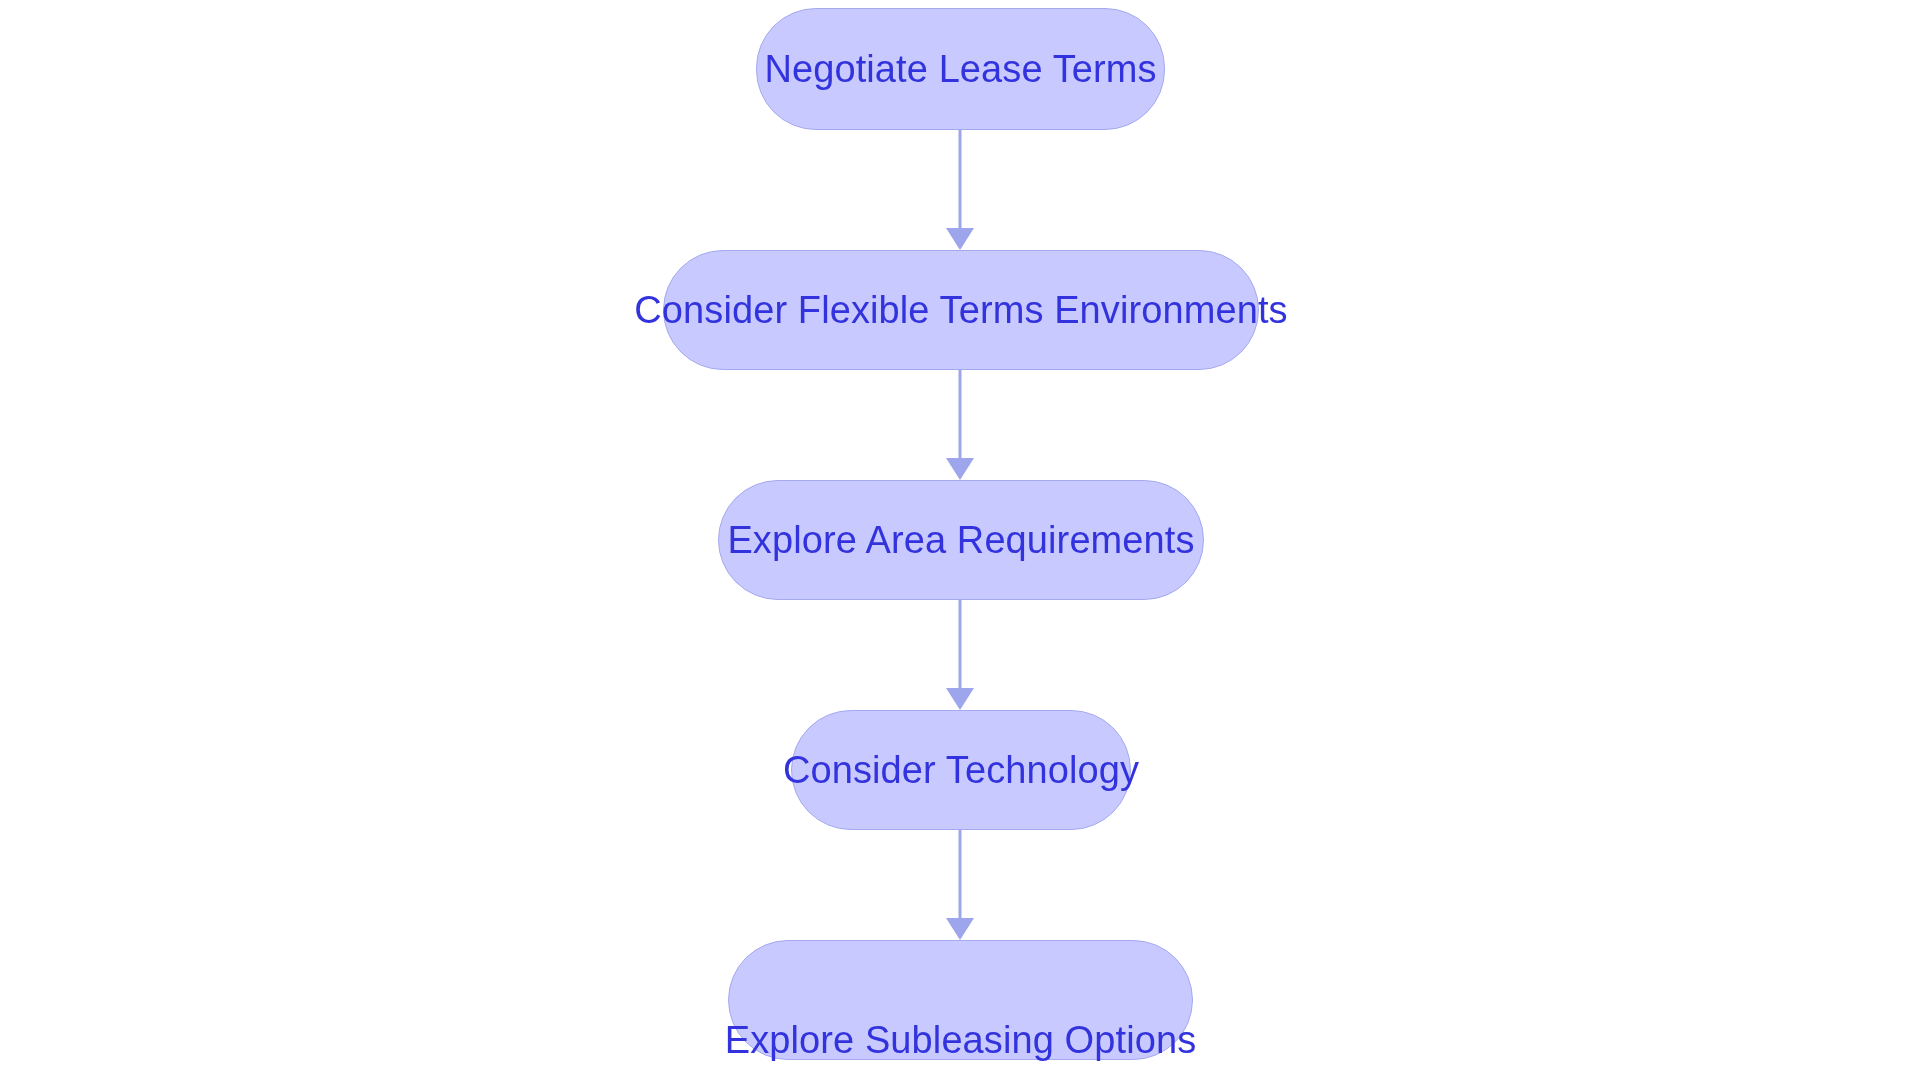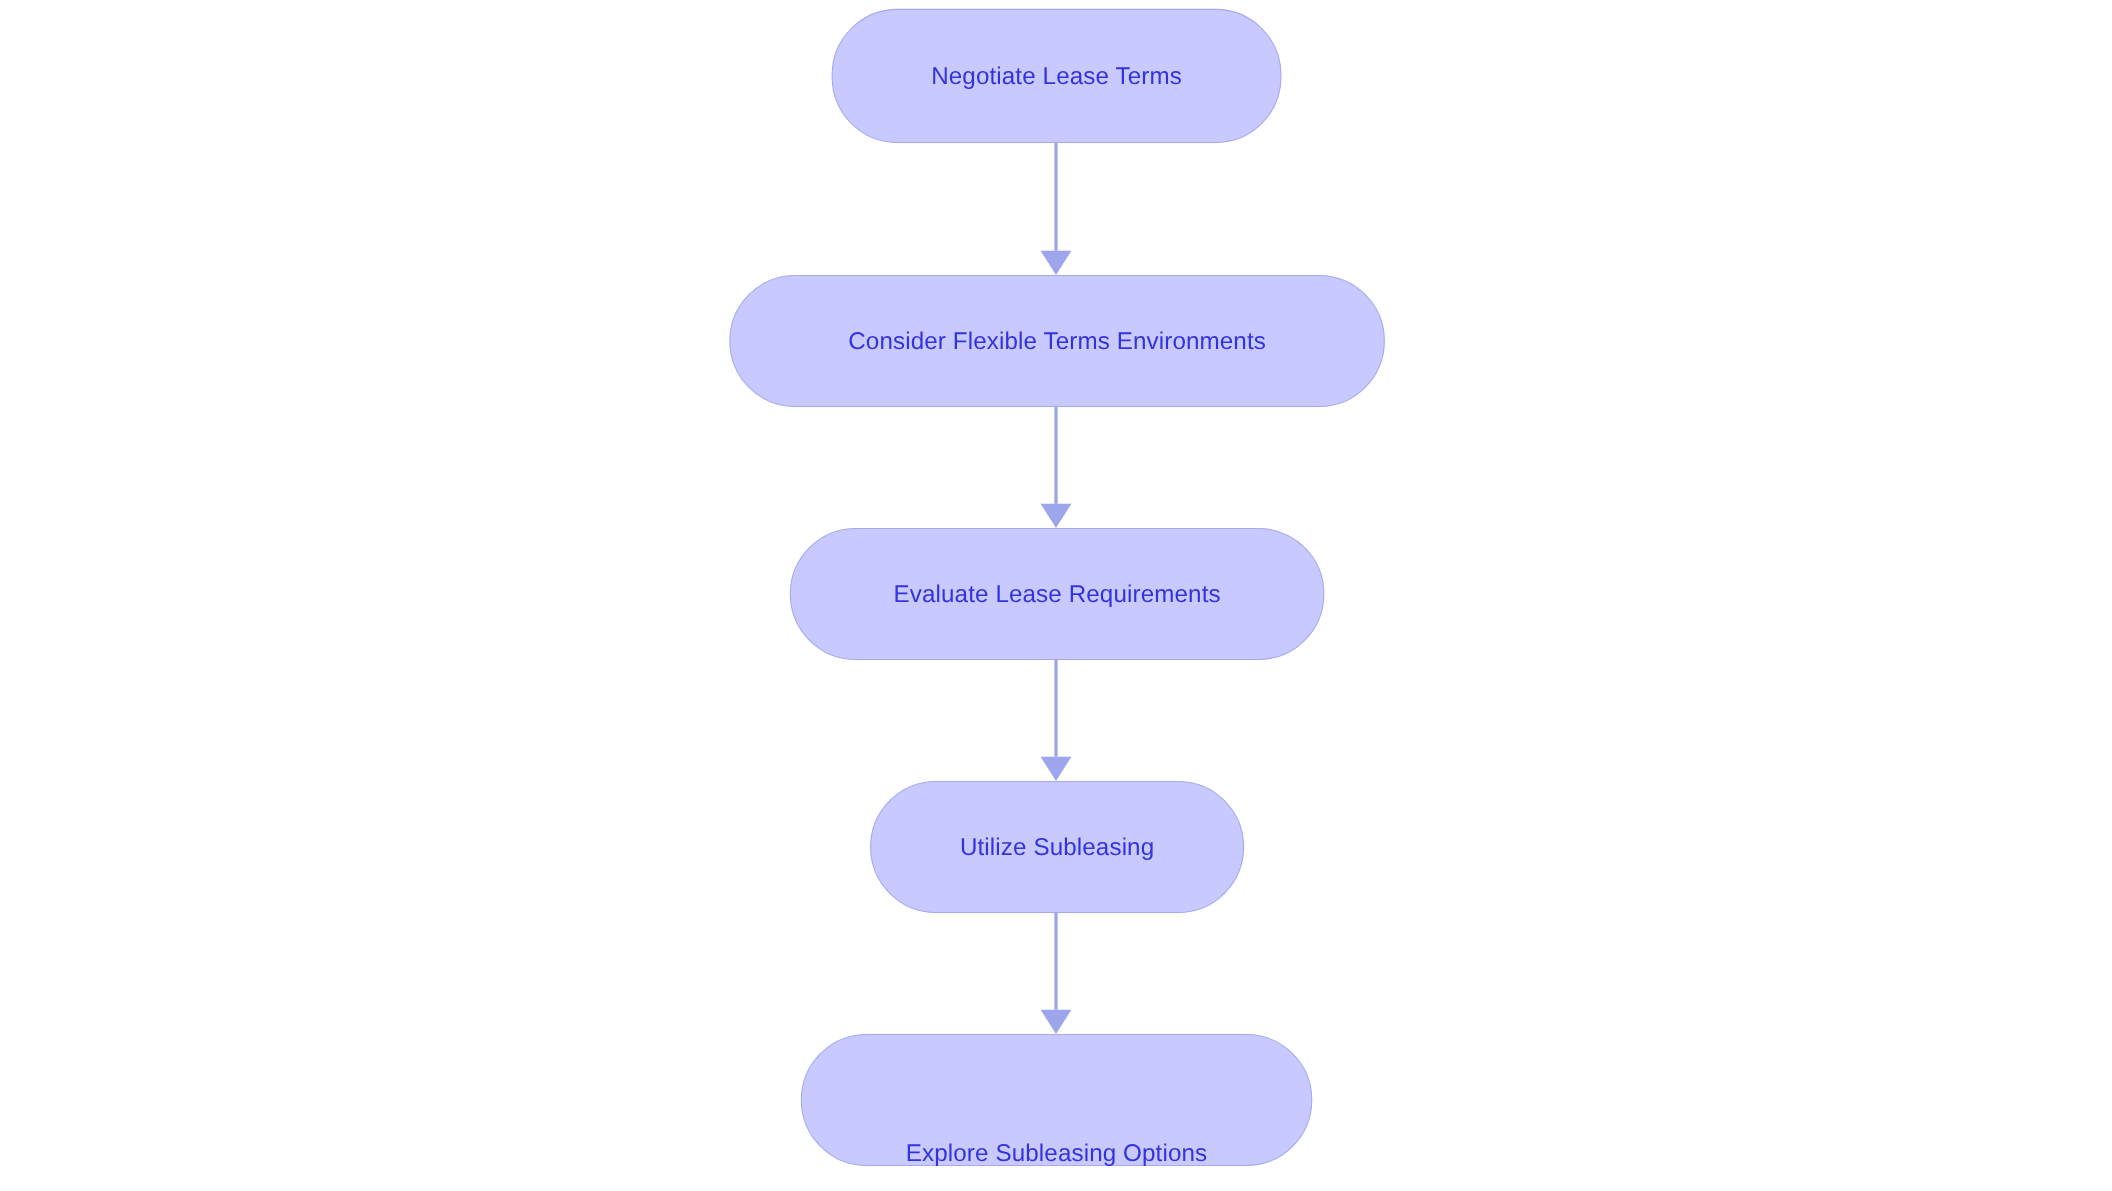--- a/index.html
+++ b/index.html
@@ -35,21 +35,21 @@
     color: #3333dd;
     font-size: 30px;
     font-weight: 400;
     letter-spacing: 0.1px;
     white-space: nowrap;
     line-height: 1;
     -webkit-font-smoothing: antialiased;
   }
   .node-label {
     color: #3333dd;
-    font-size: 22px;
+    font-size: 38px;
     pointer-events: none;
   }
 
   
   #node-0 { left: 756px;  top: 8px;    width: 409px; height: 122px; }
   #node-1 { left: 663px;  top: 250px;  width: 596px; height: 120px; }
   #node-2 { left: 718px;  top: 480px;  width: 486px; height: 120px; }
   #node-3 { left: 791px;  top: 710px;  width: 340px; height: 120px; }
   #node-4 { left: 728px;  top: 940px;  width: 465px; height: 120px; align-items: flex-end; }
 
@@ -102,24 +102,24 @@
 
   <div class="node" id="node-0">
     <span class="node-label">Negotiate Lease Terms</span>
   </div>
 
   <div class="node" id="node-1">
     <span class="node-label">Consider Flexible Terms Environments</span>
   </div>
 
   <div class="node" id="node-2">
-    <span class="node-label">Evaluate Lease Requirements</span>
+    <span class="node-label">Explore Area Requirements</span>
   </div>
 
   <div class="node" id="node-3">
-    <span class="node-label">Utilize Subleasing</span>
+    <span class="node-label">Consider Technology</span>
   </div>
 
   <div class="node" id="node-4">
     <span class="node-label">Explore Subleasing Options</span>
   </div>
 
 </div>
 
 </body></html>

